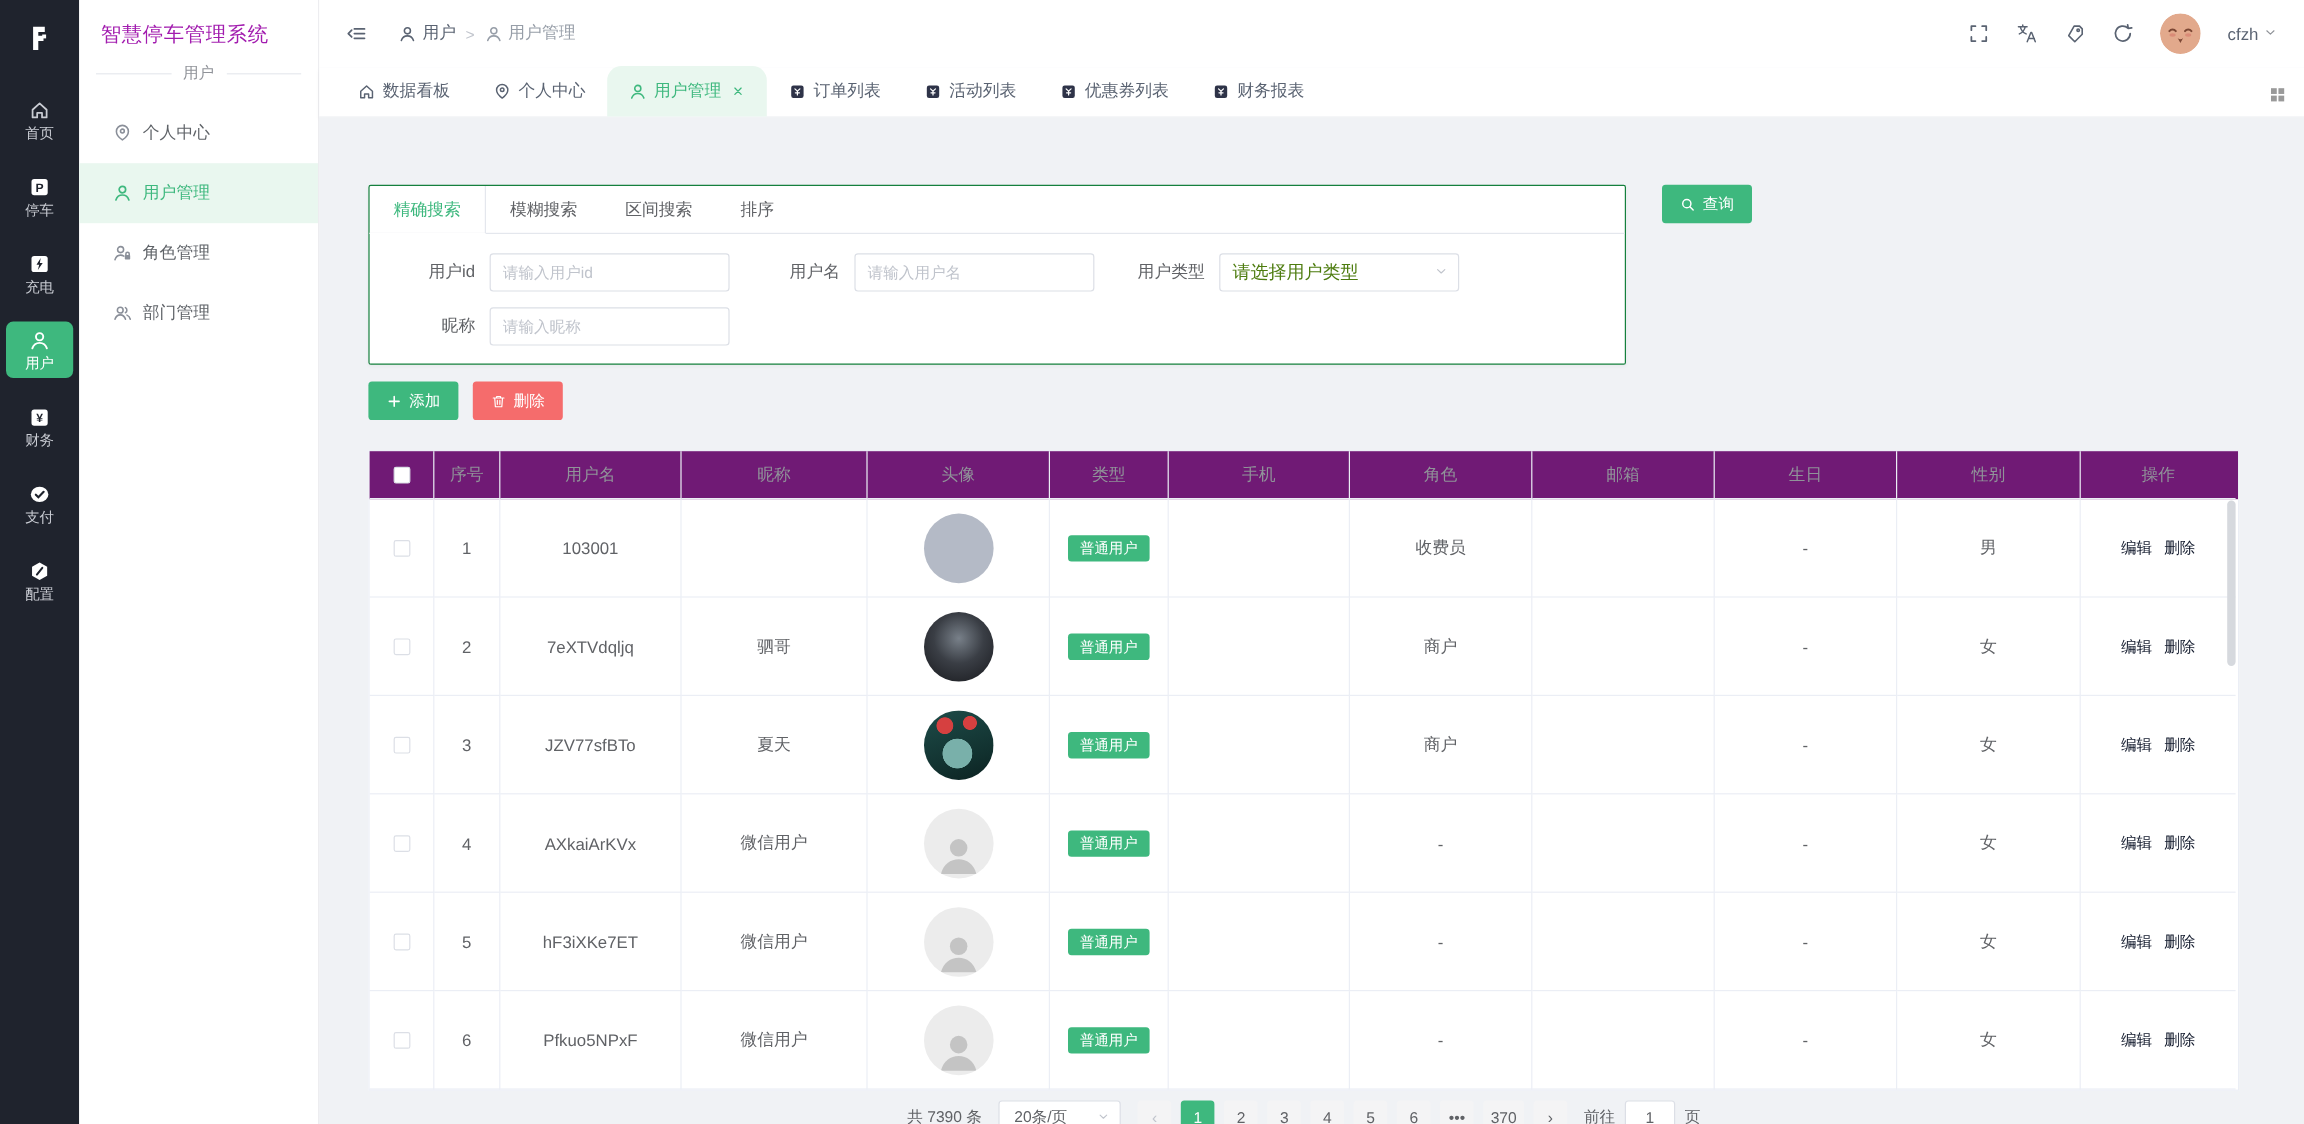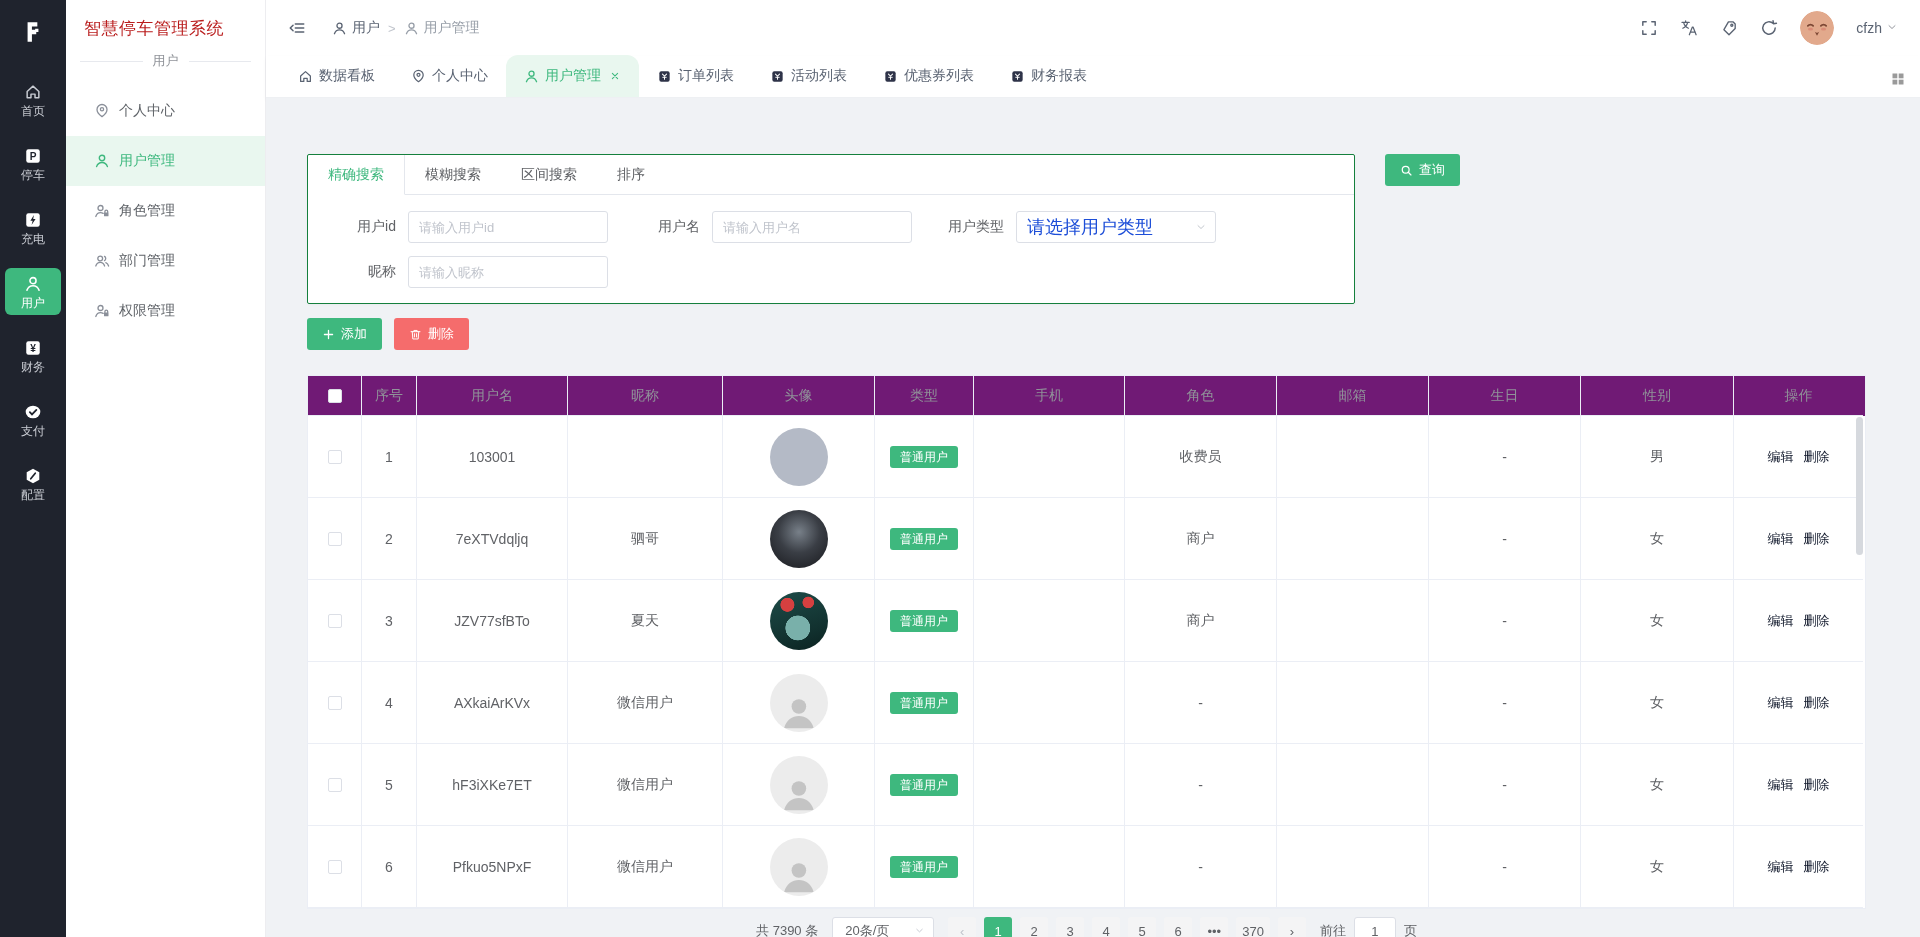--- a/index.html
+++ b/index.html
@@ -12,21 +12,21 @@
   .rail-logo { width:66px; height:64px; display:flex; align-items:center; justify-content:center; }
   .rail-nav { padding-top:12px; display:flex; flex-direction:column; gap:17px; align-items:center; width:100%; }
   .rail-item { width:56px; padding:7px 0 6px; border-radius:6px; display:flex; flex-direction:column; align-items:center; gap:4px;
     color:#c9ccd3; cursor:pointer; }
   .rail-item svg { width:18px; height:18px; display:block; }
   .rail-label { font-size:12px; line-height:1; }
   .rail-item.active { background:#3eb87e; color:#ffffff; }
 
   
   .sidebar { width:200px; background:#ffffff; flex-shrink:0; border-right:1px solid #ededf0; }
-  .side-title { padding:17px 0 0 18px; font-size:17px; font-weight:500; color:#b91c1c; letter-spacing:.5px; }
+  .side-title { padding:17px 0 0 18px; font-size:17px; font-weight:500; color:#a21caf; letter-spacing:.5px; }
   .side-sub { margin:12px 14px 16px; display:flex; align-items:center; gap:10px; color:#909399; font-size:13px; }
   .side-sub::before, .side-sub::after { content:""; flex:1; height:1px; background:#e7e9ee; }
   .side-item { height:50px; display:flex; align-items:center; padding-left:28px; gap:9px; color:#5f6368; cursor:pointer; }
   .side-item svg { width:16px; height:16px; color:#8a8f99; }
   .side-item.active { background:#e9f7ef; color:#3eb87e; }
   .side-item.active svg { color:#3eb87e; }
 
   
   .main { flex:1; display:flex; flex-direction:column; min-width:0; }
 
@@ -64,21 +64,21 @@
   .stab { padding:0 20px; line-height:39px; color:#606266; cursor:pointer; font-size:14px; }
   .stab.active { color:#3eb87e; border-right:1px solid #e4e7ed; border-bottom:1px solid #fff; margin-bottom:-1px; font-weight:500; }
   .sbody { padding:16px 10px 0 10px; display:flex; flex-wrap:wrap; }
   .sfield { display:flex; align-items:center; margin:0 14px 13px 0; }
   .sf-label { width:78px; text-align:right; margin-right:12px; color:#606266; }
   .sf-inwrap .sf-select { display:none; }
   .sf-inwrap.is-select .sf-select { display:flex; }
   .sf-input { width:200px; height:32px; border:1px solid #dcdfe6; border-radius:3px; padding:0 10px; color:#606266; font-size:13px; outline:none; font-family:inherit; }
   .sf-input::placeholder { color:#c0c4cc; }
   .sf-select { width:200px; height:32px; border:1px solid #dcdfe6; border-radius:3px; padding:0 8px 0 10px;
-    color:#1d4ed8; font-size:18px; align-items:center; justify-content:space-between; cursor:pointer; background:#fff; }
+    color:#4d7c0f; font-size:15px; align-items:center; justify-content:space-between; cursor:pointer; background:#fff; }
   .sf-select .caret svg { width:12px; height:12px; color:#c0c4cc; }
 
   .btn { display:inline-flex; align-items:center; gap:6px; height:32px; padding:0 15px; border:none; border-radius:3px;
     font-size:13px; color:#fff; cursor:pointer; font-family:inherit; }
   .btn svg { width:13px; height:13px; }
   .btn-primary { background:#3eb87e; }
   .btn-danger { background:#f56c6c; }
 
   .toolbar { margin-top:14px; display:flex; gap:12px; }
 
@@ -251,31 +251,20 @@
           <span style="display: inline-flex;">
             <svg viewBox="0 0 16 16" fill="none" stroke="currentColor" stroke-linecap="round" stroke-linejoin="round" stroke-width="1.3">
               <circle cx="6.2" cy="5.5" r="2.4"></circle>
               <path d="M1.8 13c.8-2.4 2.5-3.6 4.4-3.6s3.6 1.2 4.4 3.6"></path>
               <path d="M10.5 3.4a2.4 2.4 0 0 1 0 4.2M11.8 9.6c1.4.5 2.3 1.6 2.8 3.4"></path>
             </svg>
           </span>
           <span>部门管理</span>
         </div>
 
-        <div class="side-item">
-          <span style="display: inline-flex;">
-            <svg viewBox="0 0 16 16" fill="none" stroke="currentColor" stroke-linecap="round" stroke-linejoin="round" stroke-width="1.3">
-              <circle cx="6.5" cy="5" r="2.5"></circle>
-              <path d="M1.8 13.5c.8-2.6 2.6-3.9 4.7-3.9 1 0 1.9.3 2.7.8"></path>
-              <path d="M10.9 9.5V8.6a1.4 1.4 0 0 1 2.8 0v.9"></path>
-              <rect x="10" y="9.5" width="4.5" height="3.8" rx=".6" fill="currentColor" stroke="none"></rect>
-            </svg>
-          </span>
-          <span>权限管理</span>
-        </div>
 
       </div>
   </aside>
 
   <div class="main">
 
     <header class="topbar">
       <span class="hicon">
           <svg viewBox="0 0 16 16" fill="none" stroke="currentColor" stroke-linecap="round" stroke-linejoin="round" stroke-width="1.3">
             <path d="M6.5 4.5H14M6.5 8H14M6.5 11.5H14M4.5 5.5 2 8l2.5 2.5"></path>

